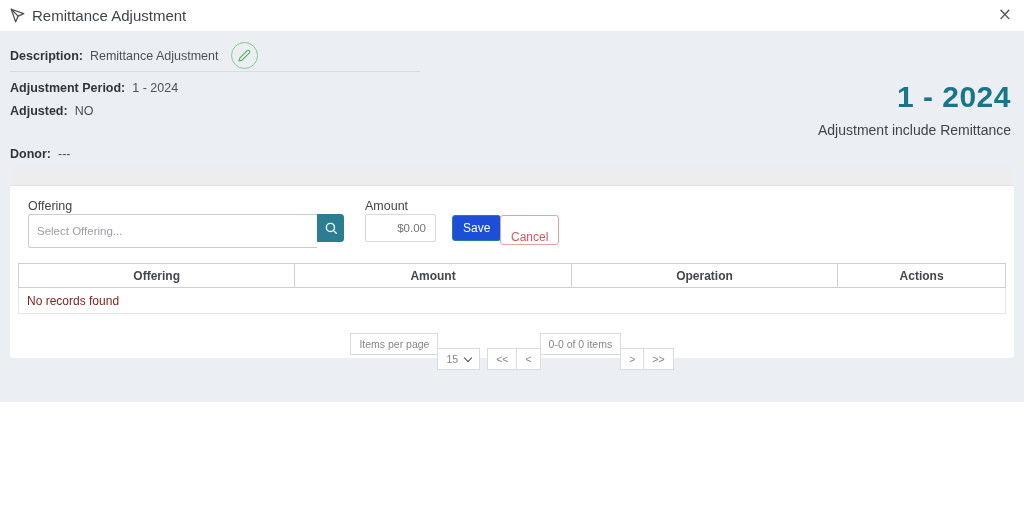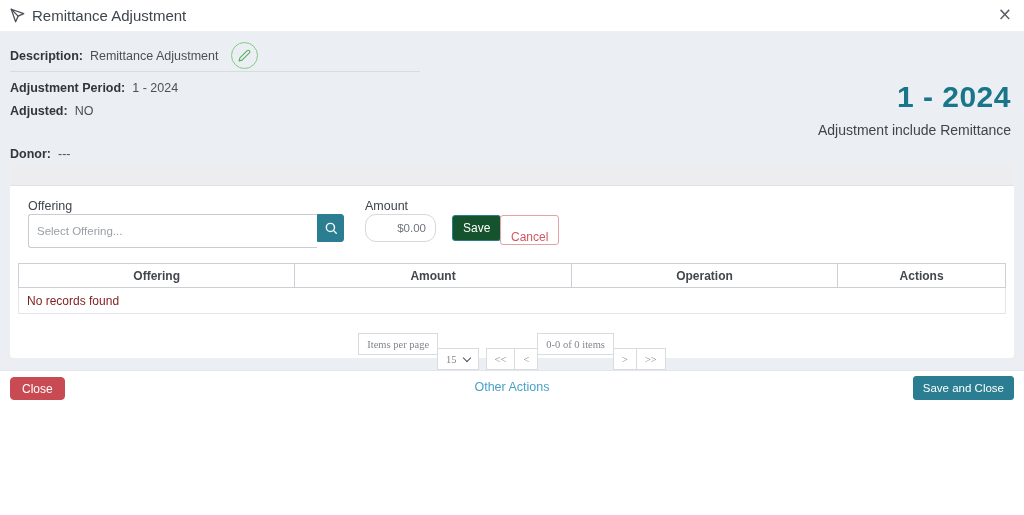--- a/index.html
+++ b/index.html
@@ -65,26 +65,26 @@
     font-family: "Liberation Sans", sans-serif; outline: none;
   }
   .offering-input::placeholder { color: #9aa0a6; }
   .search-btn {
     width: 27px; height: 28px; background: #2b7e92; border: 1px solid #2b7e92;
     border-radius: 0 3px 3px 0; display: flex; align-items: center; justify-content: center;
     cursor: pointer;
   }
   .amount-input {
     position: absolute; left: 355px; top: 48px; width: 71px; height: 28px;
-    border: 1px solid #d5d8dc; border-radius: 11px; text-align: right; padding: 0 9px;
+    border: 1px solid #d5d8dc; border-radius: 2px; text-align: right; padding: 0 9px;
     font-size: 11.5px; color: #70757b; font-family: "Liberation Sans", sans-serif; outline: none;
   }
   .save-btn {
     position: absolute; left: 442px; top: 49px; height: 26px; padding: 0 10px;
-    background: #14532d; color: #ffffff; border: 1px solid #2b7e92; border-radius: 3px;
+    background: #1d4ed8; color: #ffffff; border: 1px solid #2b7e92; border-radius: 3px;
     font-size: 12px; cursor: pointer; font-family: "Liberation Sans", sans-serif;
   }
   .cancel-btn {
     position: absolute; left: 490px; top: 49px; height: 26px; padding: 14px 10px;
     background: #ffffff; color: #d05760; border: 1px solid #e5a2a6; border-radius: 3px;
     font-size: 12px; cursor: pointer; font-family: "Liberation Sans", sans-serif;
   }
 
   
   .grid { position: absolute; left: 8px; top: 97px; width: 988px; border-collapse: collapse; table-layout: fixed; }
@@ -98,21 +98,21 @@
   }
 
   
   .pager {
     position: absolute; left: 0; right: 0; top: 152px;
     display: flex; justify-content: center; align-items: center;
   }
   .pbox {
     border: 1px solid #d8dbdf; background: #ffffff; color: #82878d;
     font-size: 10.5px; height: 22px; display: flex; align-items: center;
-    padding: 0 8px; cursor: default; font-family: Liberation Serif, serif;
+    padding: 0 8px; cursor: default;
   }
   .pbox + .pbox { margin-left: -1px; }
   .pbox.clickable { cursor: pointer; margin-top: 30px; }
   .pgap { width: 7px; }
   .chev-down {
     width: 6px; height: 6px; border-right: 1.5px solid #4a5056; border-bottom: 1.5px solid #4a5056;
     transform: rotate(45deg); margin-left: 7px; margin-top: -3px;
   }
 
   
@@ -228,19 +228,14 @@
       </span>
       <span class="pgap"></span>
       <span class="pbox clickable">&lt;&lt;</span>
       <span class="pbox clickable">&lt;</span>
       <span class="pbox">0-0 of 0 items</span>
       <span class="pbox clickable">&gt;</span>
       <span class="pbox clickable">&gt;&gt;</span>
     </div>
   </div>
 
-  <div class="ftr">
-    <button class="close-btn">Close</button>
-    <div class="other-actions">Other Actions</div>
-    <button class="savclose-btn">Save and Close</button>
-  </div>
 
 </div>
 
 </body></html>

